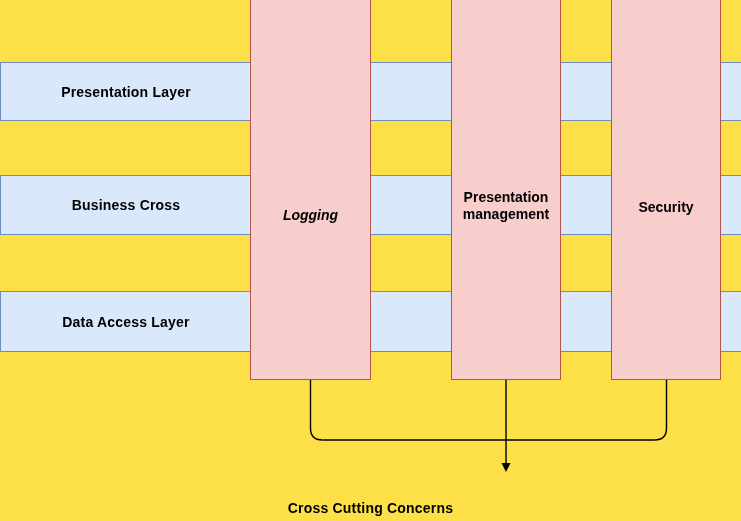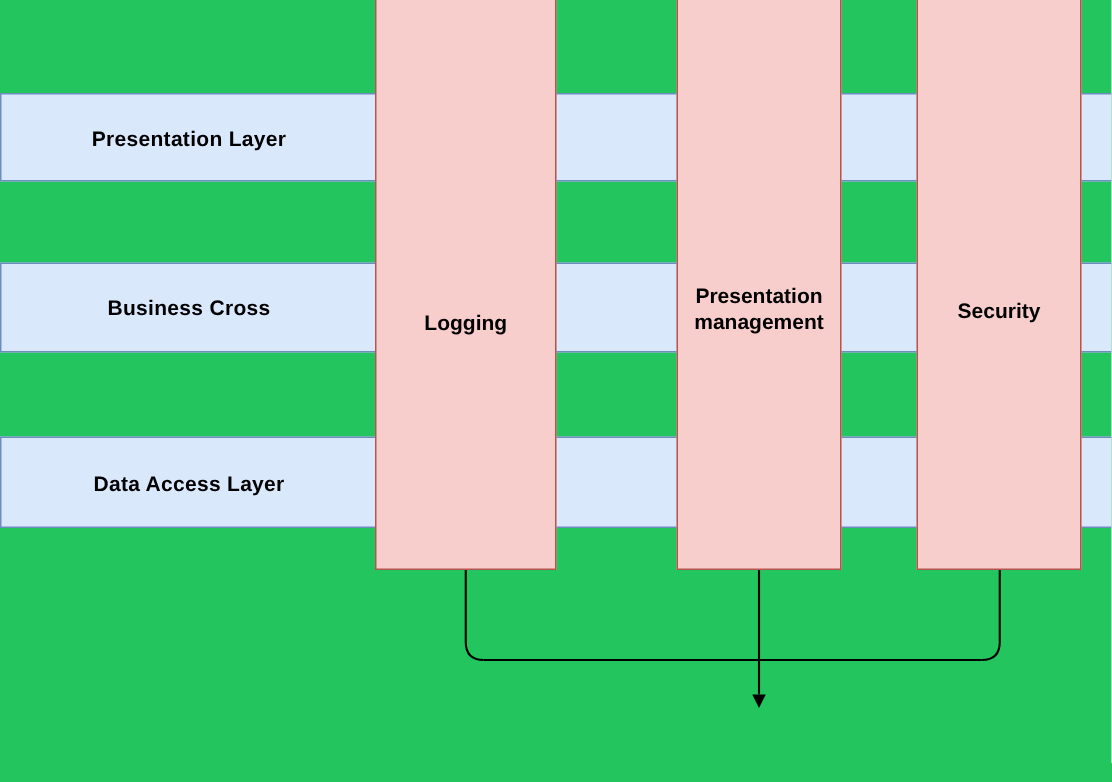--- a/index.html
+++ b/index.html
@@ -8,21 +8,21 @@
     background: #ffffff;
   }
   body {
     font-family: "Liberation Sans", sans-serif;
   }
   #canvas {
     position: relative;
     width: 741px;
     height: 521px;
     overflow: hidden;
-    background: #22c55e;
+    background: #fde047;
   }
 
   
   .layer-band {
     position: absolute;
     box-sizing: border-box;
     background: #dae8fc;
     border: 1px solid #6c8ebf;
     display: flex;
     align-items: center;
@@ -96,33 +96,34 @@
     <span class="band-label">Presentation Layer</span>
   </div>
   <div class="layer-band" id="layer-1" style="left: 0px; top: 175px; width: 746px; height: 60px; background: rgb(218, 232, 252); border-color: rgb(108, 142, 191);">
     <span class="band-label">Business Cross</span>
   </div>
   <div class="layer-band" id="layer-2" style="left: 0px; top: 291px; width: 746px; height: 61px; background: rgb(218, 232, 252); border-color: rgb(108, 142, 191);">
     <span class="band-label">Data Access Layer</span>
   </div>
 
   <div class="concern-col" id="concern-0" style="left: 250px; top: -3px; width: 121px; height: 383px; background: rgb(248, 206, 204); border-color: rgb(184, 84, 80);">
-    <span class="col-label" style="top: 209px;">Logging</span>
+    <span class="col-label" style="top: 209px; font-style: italic;">Logging</span>
   </div>
   <div class="concern-col" id="concern-1" style="left: 451px; top: -3px; width: 110px; height: 383px; background: rgb(248, 206, 204); border-color: rgb(184, 84, 80);">
     <span class="col-label" style="top: 191px;">Presentation management</span>
   </div>
   <div class="concern-col" id="concern-2" style="left: 611px; top: -3px; width: 110px; height: 383px; background: rgb(248, 206, 204); border-color: rgb(184, 84, 80);">
     <span class="col-label" style="top: 201px; text-align: center;">Security</span>
   </div>
 
   <svg id="connector" viewBox="0 0 741 521" xmlns="http://www.w3.org/2000/svg">
     <g id="connector-paths" fill="none" stroke="#000000" stroke-width="1.4" stroke-linecap="butt" stroke-linejoin="round">
         <path d="M 310.5 380 L 310.5 428 Q 310.5 440 322.5 440"></path>
         <path d="M 322.5 440 L 654.5 440"></path>
         <path d="M 666.5 380 L 666.5 428 Q 666.5 440 654.5 440"></path>
         <path d="M 506 380 L 506 463"></path>
       </g>
     <polygon id="arrow-head" fill="#000000" points="501.5,463 510.5,463 506,472"></polygon>
   </svg>
 
+  <div id="caption">Cross Cutting Concerns</div>
 
 </div>
 
 </body></html>

